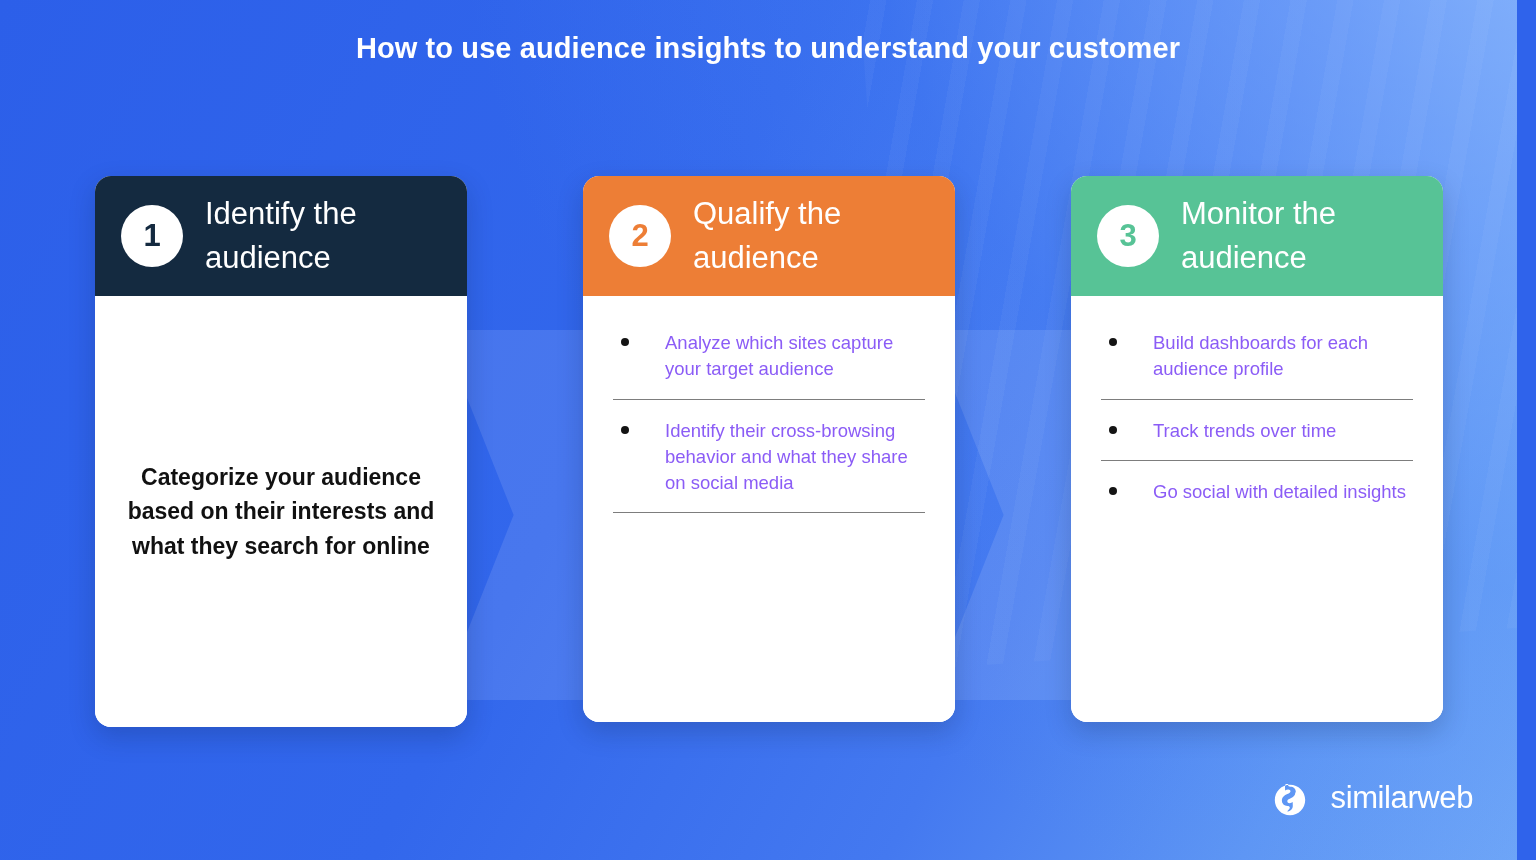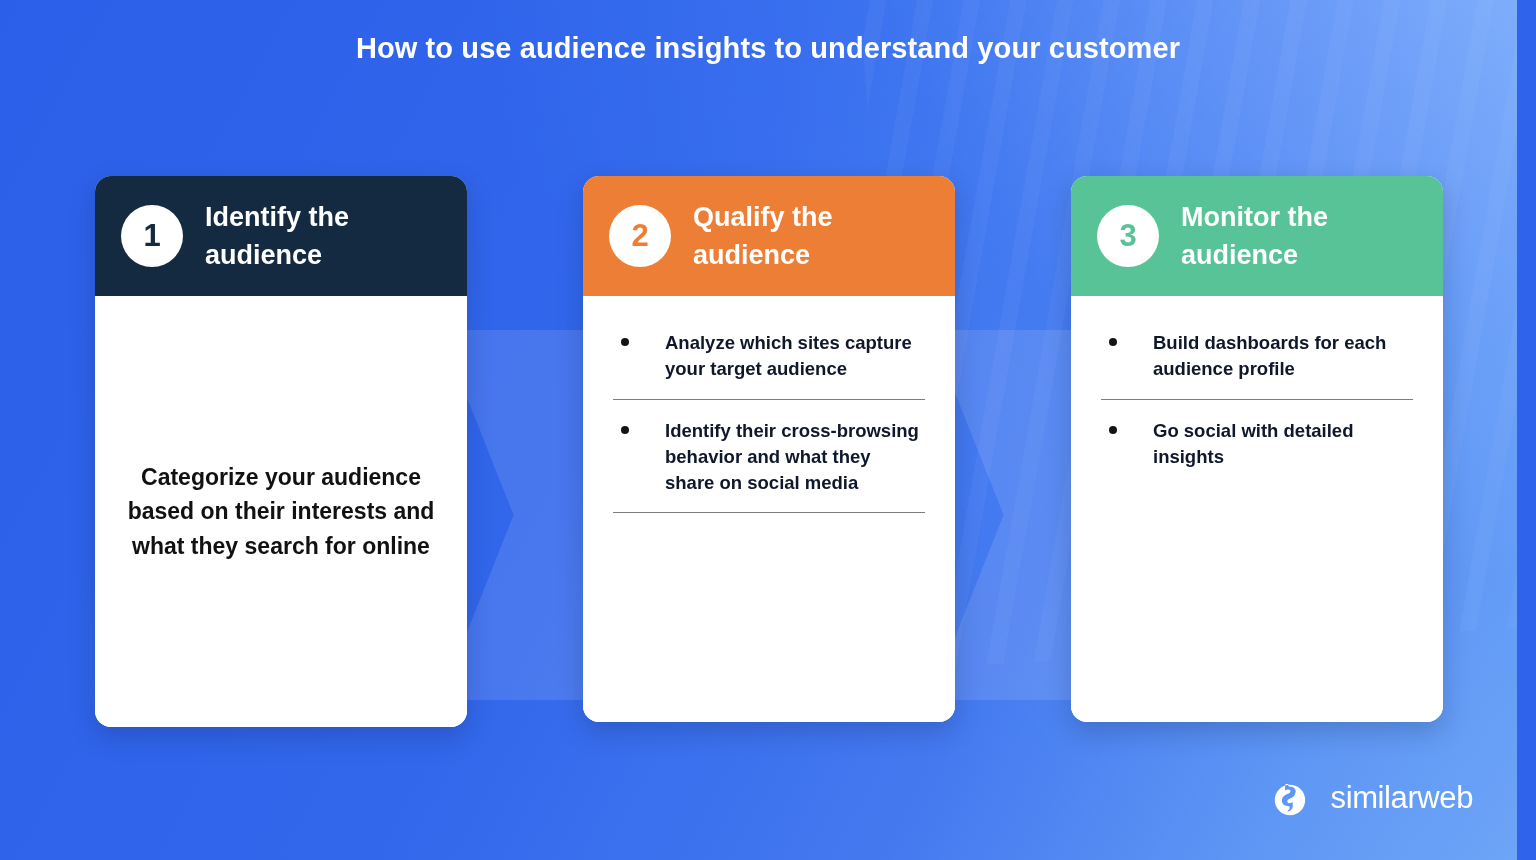--- a/index.html
+++ b/index.html
@@ -102,22 +102,22 @@
     display: flex;
     align-items: center;
     justify-content: center;
     font-size: 31px;
     font-weight: bold;
     margin-right: 22px;
   }
 
   .card-title {
     color: #FFFFFF;
-    font-size: 27px;
-    font-weight: bold;
+    font-size: 31px;
+    font-weight: normal;
     line-height: 1.42;
   }
 
   .card-body {
     flex: 1 1 auto;
     background: #FFFFFF;
     padding: 0;
     position: relative;
   }
 
@@ -157,23 +157,23 @@
   }
   .bullet-dot {
     flex: 0 0 auto;
     width: 8px;
     height: 8px;
     border-radius: 50%;
     background: #141414;
     margin: 8px 36px 0 8px;
   }
   .bullet-text {
-    color: #0f172a;
+    color: #8b5cf6;
     font-size: 18.5px;
-    font-weight: bold;
+    font-weight: normal;
     line-height: 1.42;
     white-space: pre-wrap;
   }
 
   .logo {
     position: absolute;
     right: 44px;
     bottom: 44px;
     display: flex;
     align-items: flex-end;
@@ -233,20 +233,24 @@
     <div class="card h-mid">
       <div class="card-header" style="background:#57C396;">
         <div class="num-circle" style="color:#57C396;">3</div>
         <div class="card-title">Monitor the audience</div>
       </div>
       <div class="card-body">
         <ul class="bullets">
           <li class="bullet-item">
             <span class="bullet-dot"></span>
             <span class="bullet-text">Build dashboards for each audience profile</span>
+          </li>
+          <li class="bullet-item">
+            <span class="bullet-dot"></span>
+            <span class="bullet-text">Track trends over time</span>
           </li>
           <li class="bullet-item last">
             <span class="bullet-dot"></span>
             <span class="bullet-text">Go social with detailed insights</span>
           </li>
         </ul>
       </div>
     </div>
 
   </div>

